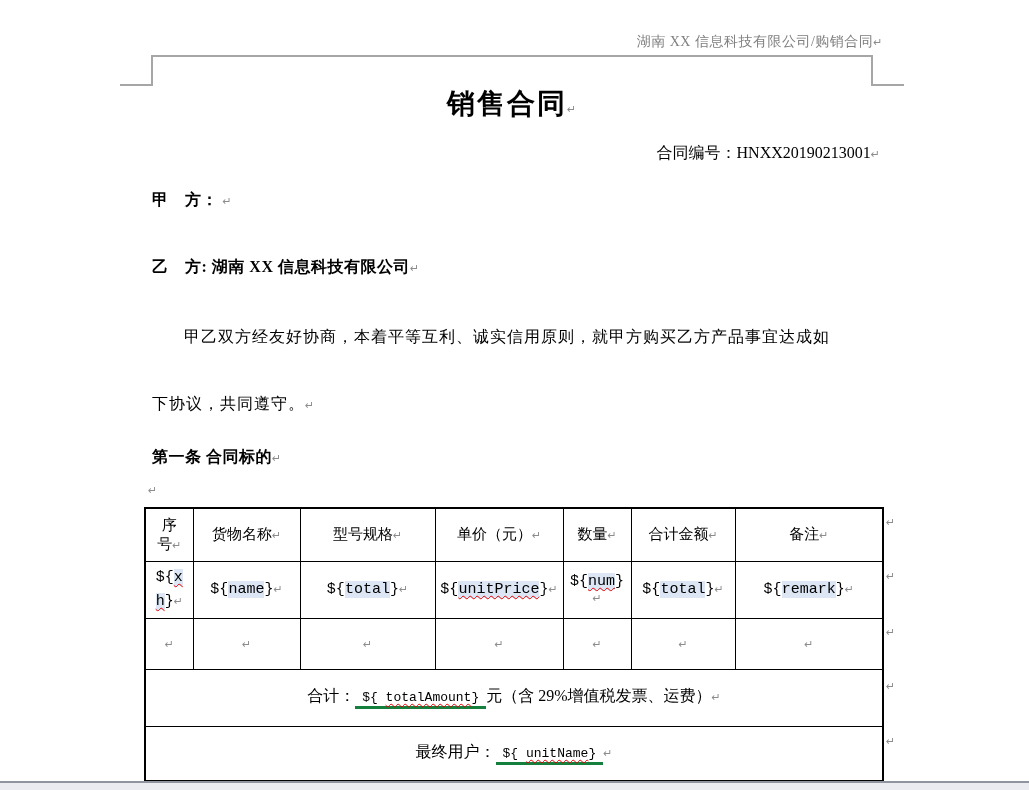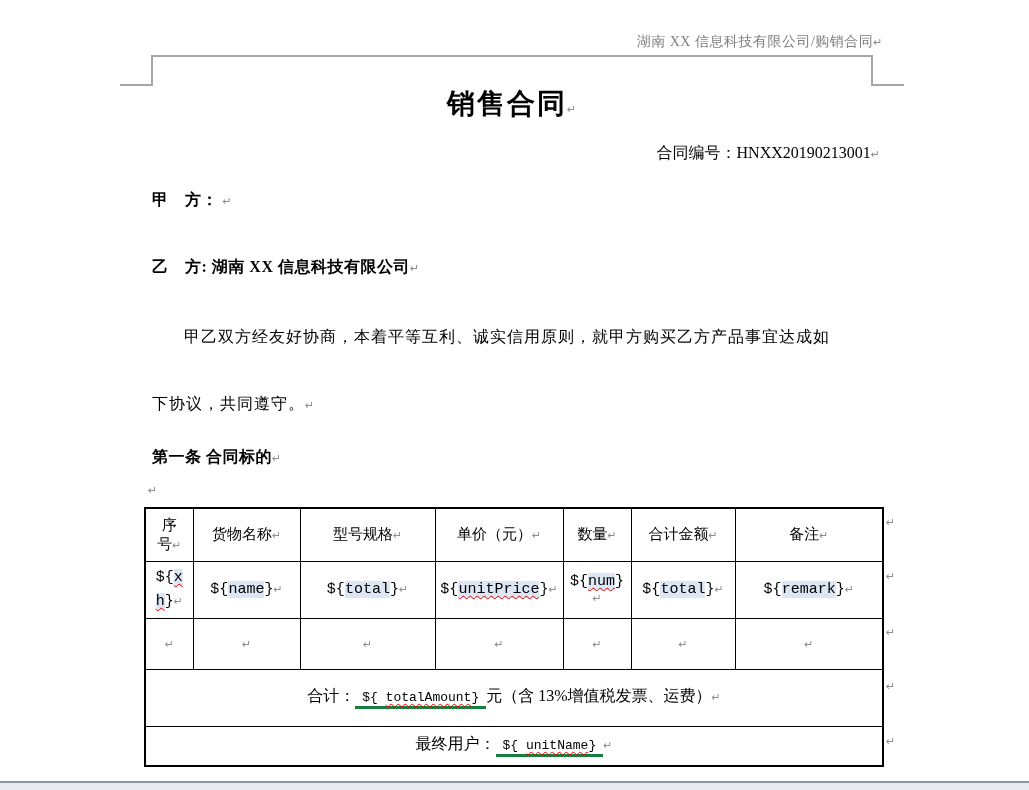--- a/index.html
+++ b/index.html
@@ -28,21 +28,21 @@
   .pre-table-mark { top: 480px; left: 148px; }
 
   table.contract { position: absolute; top: 507px; left: 144px; width: 738px;
     border-collapse: collapse; border: 2px solid #000; table-layout: fixed; }
   table.contract td { border: 1px solid #000; text-align: center; vertical-align: middle;
     font-size: 15px; padding: 2px 3px; overflow: hidden; }
   tr.hdr-row td { height: 53px; }
   tr.ph-row td { height: 57px; }
   tr.empty-row td { height: 51px; }
   tr.total-row td { height: 57px; font-size: 16px; }
-  tr.user-row td { height: 40px; font-size: 16px; }
+  tr.user-row td { height: 55px; font-size: 16px; }
 
   .mono { font-family: "Liberation Mono", "DejaVu Sans Mono", monospace; font-size: 13px; }
   .field-shade { background: #dce6f4; }
   .squiggle { text-decoration-line: underline; text-decoration-style: wavy;
     text-decoration-color: #e00000; text-decoration-thickness: 1px; text-underline-offset: 2px; }
   .cell-break { word-break: break-all; line-height: 1.55; }
   .blank-field { display: inline-block; border-bottom: 3px solid #15803d; padding: 0 7px; line-height: 1.2; }
 
   .row-end-mark { left: 886px; }
 
@@ -110,21 +110,21 @@
     <tr class="empty-row">
       <td><span class="pilcrow">↵</span></td>
       <td><span class="pilcrow">↵</span></td>
       <td><span class="pilcrow">↵</span></td>
       <td><span class="pilcrow">↵</span></td>
       <td><span class="pilcrow">↵</span></td>
       <td><span class="pilcrow">↵</span></td>
       <td><span class="pilcrow">↵</span></td>
     </tr>
     <tr class="total-row">
-      <td colspan="7"><span>合计：</span><span class="blank-field"><span class="mono">${ </span><span class="mono squiggle">totalAmount</span><span class="mono">}</span></span><span>元（含 13%增值税发票、运费）</span><span class="pilcrow">↵</span></td>
+      <td colspan="7"><span>合计：</span><span class="blank-field"><span class="mono">${ </span><span class="mono squiggle">totalAmount</span><span class="mono">}</span></span><span>元（含 29%增值税发票、运费）</span><span class="pilcrow">↵</span></td>
     </tr>
     <tr class="user-row">
       <td colspan="7"><span>最终用户：</span><span class="blank-field"><span class="mono">${ </span><span class="mono squiggle">unitName</span><span class="mono">}</span></span><span class="pilcrow">↵</span></td>
     </tr>
   </tbody>
     </table>
 
   <div class="abs row-end-mark" style="top:512px;"><span class="pilcrow">↵</span></div>
   <div class="abs row-end-mark" style="top:566px;"><span class="pilcrow">↵</span></div>
   <div class="abs row-end-mark" style="top:622px;"><span class="pilcrow">↵</span></div>

